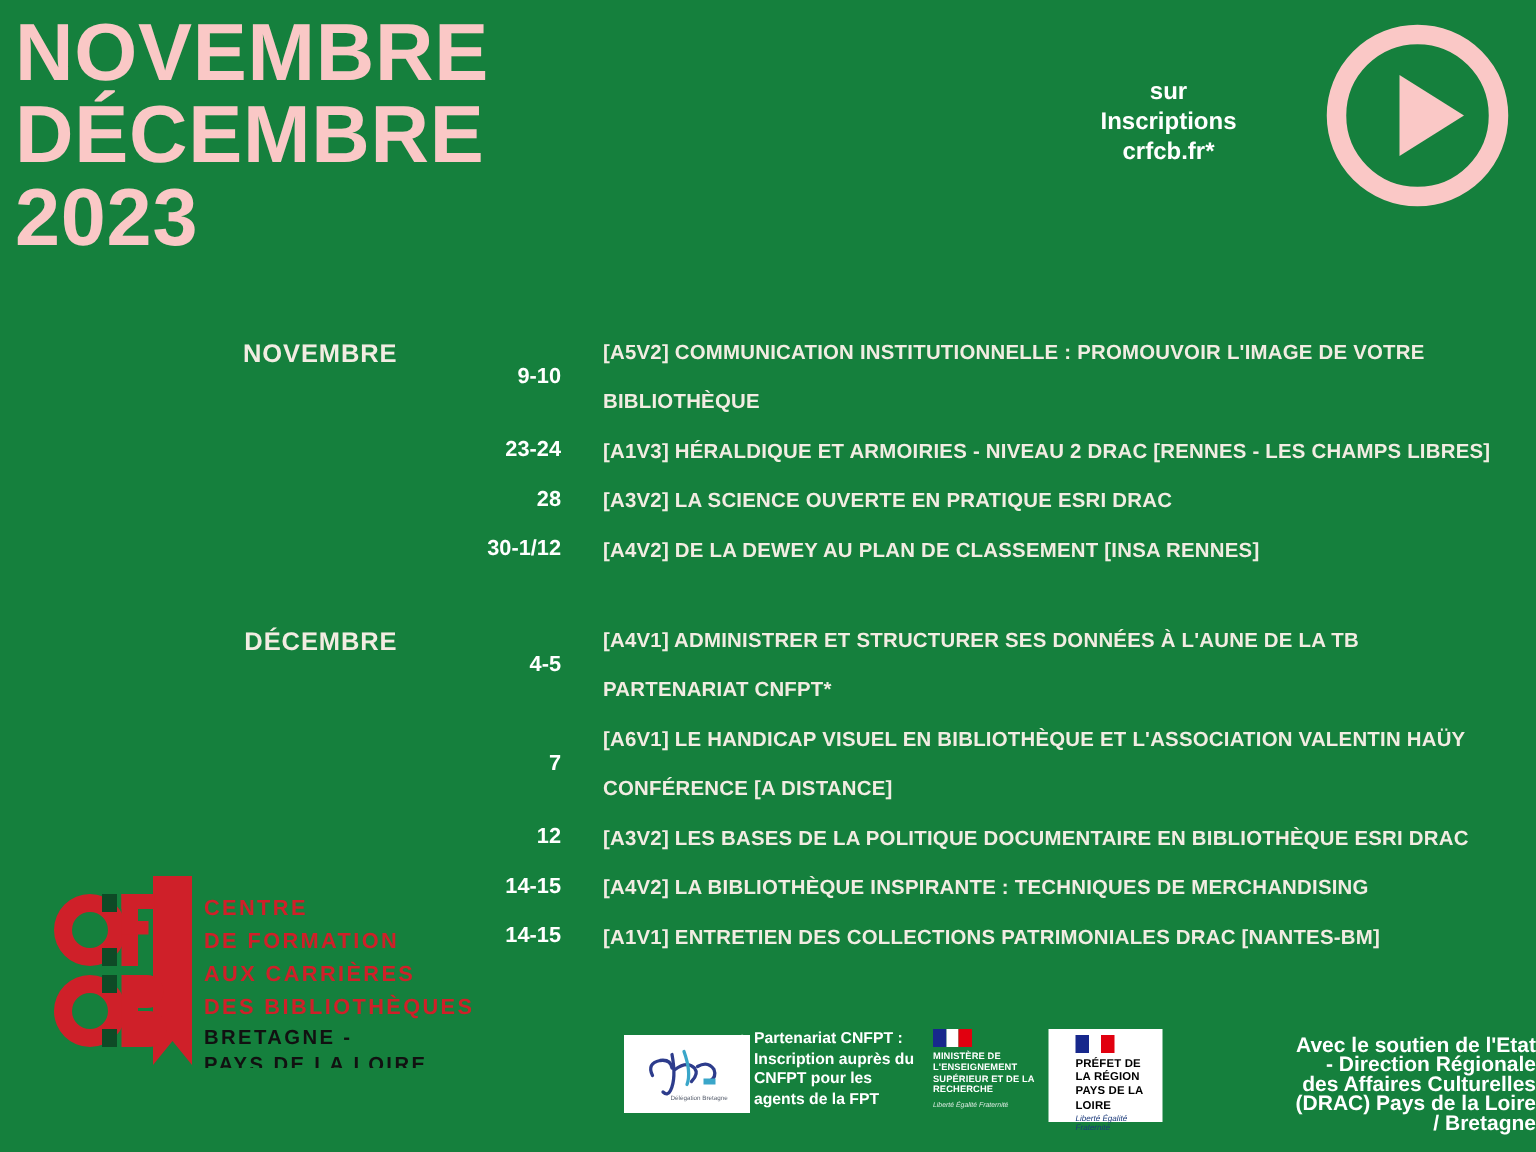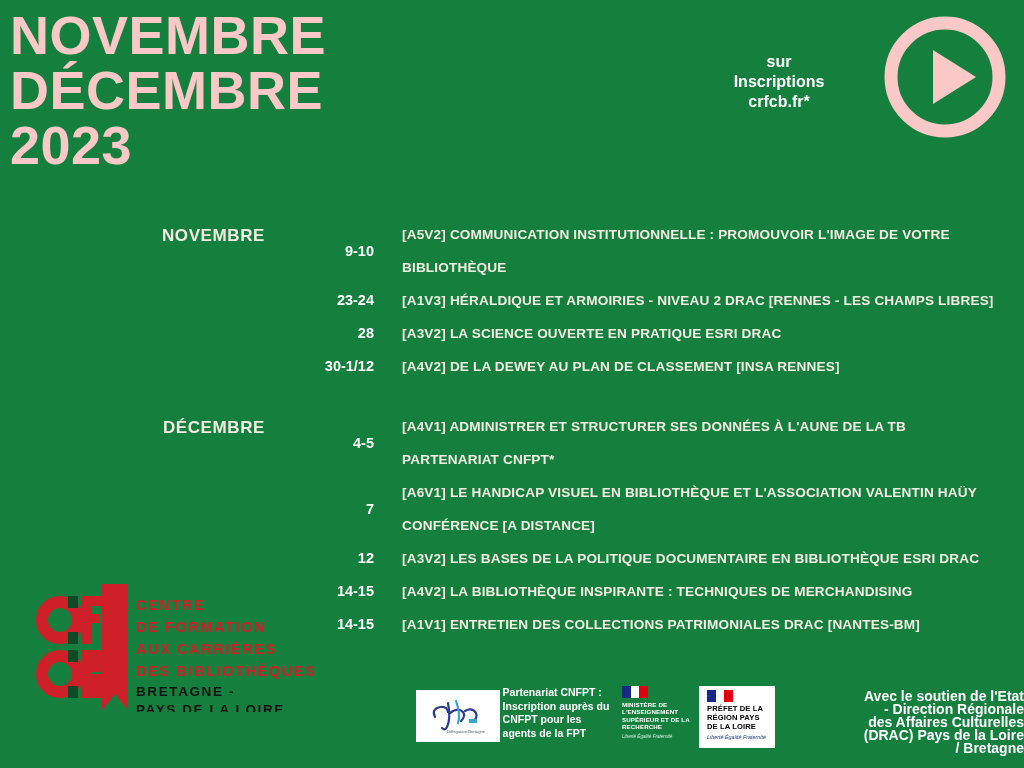--- a/index.html
+++ b/index.html
@@ -150,21 +150,21 @@
     position: absolute;
     left: 622px; top: 4px;
     width: 72px;
   }
 
   .prefet {
     position: absolute;
     top: 4px;
     width: 76px; height: 62px;
     background: #ffffff;
-    padding: 4px 4px 2px 8px;
+    padding: 4px 4px 2px 18px;
   }
   .prefet.pdl { left: 699px; }
   .prefet.bzh { left: 780px; }
   .prefet-title {
     color: #000000;
     font-weight: 700;
     font-size: 7.6px;
     line-height: 9.2px;
     letter-spacing: 0.1px;
     margin-top: 2px;

